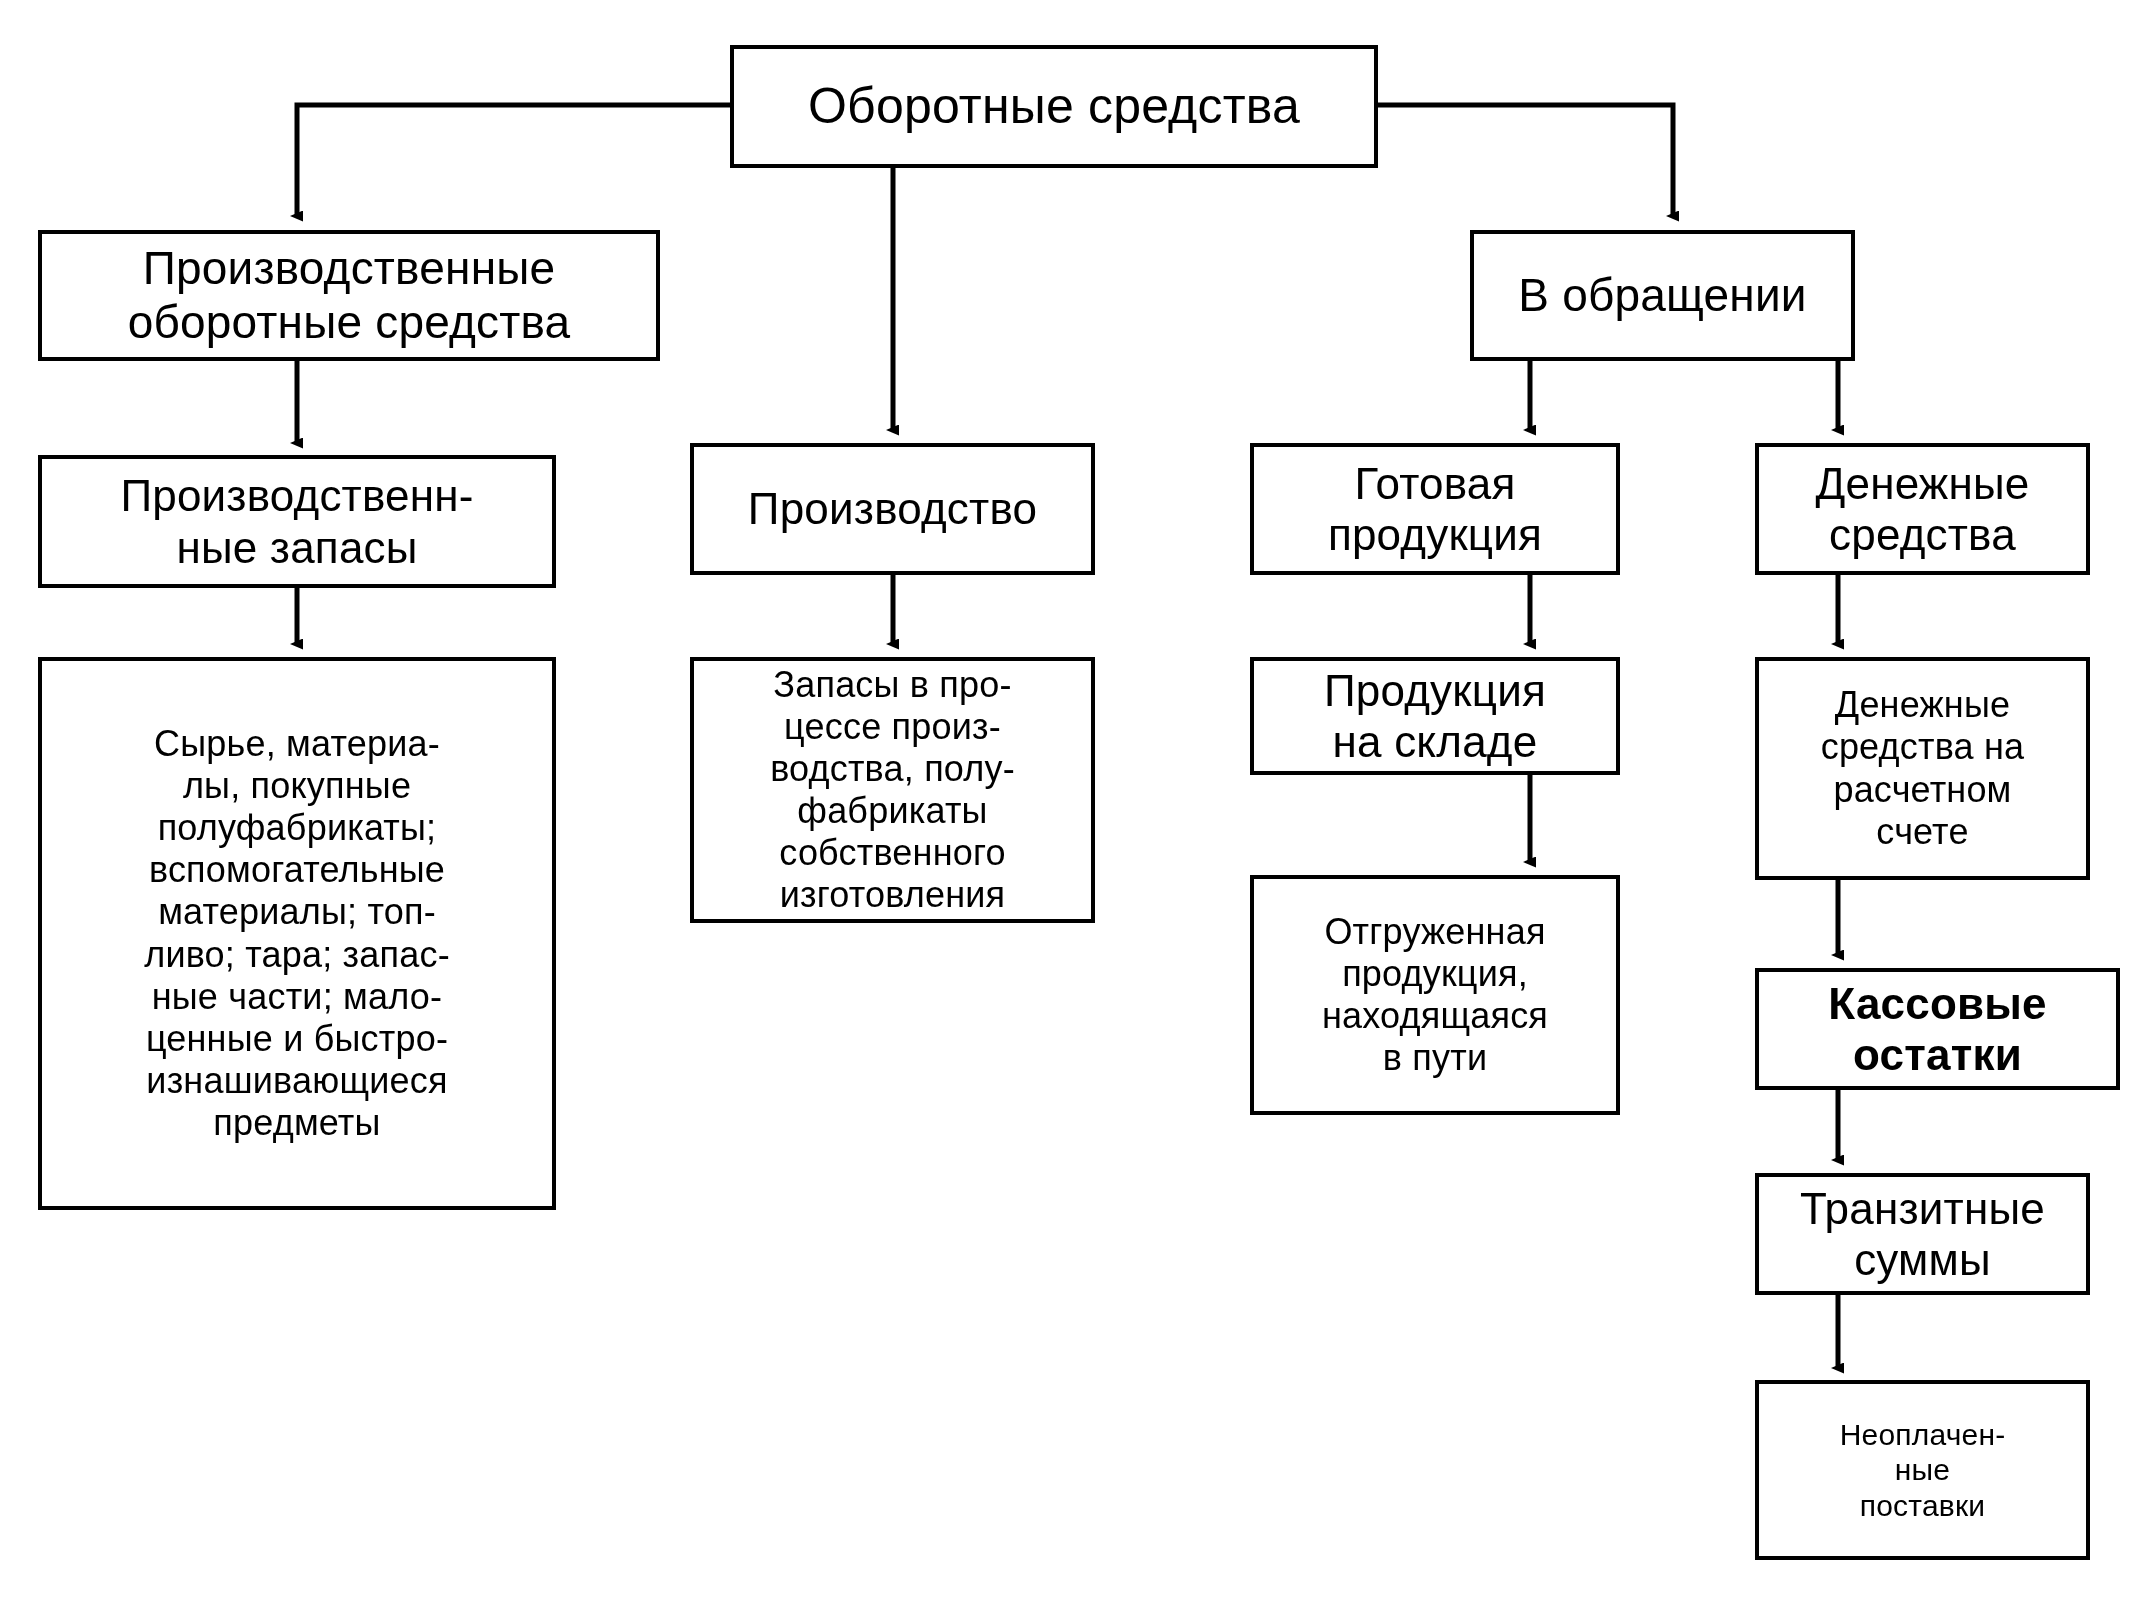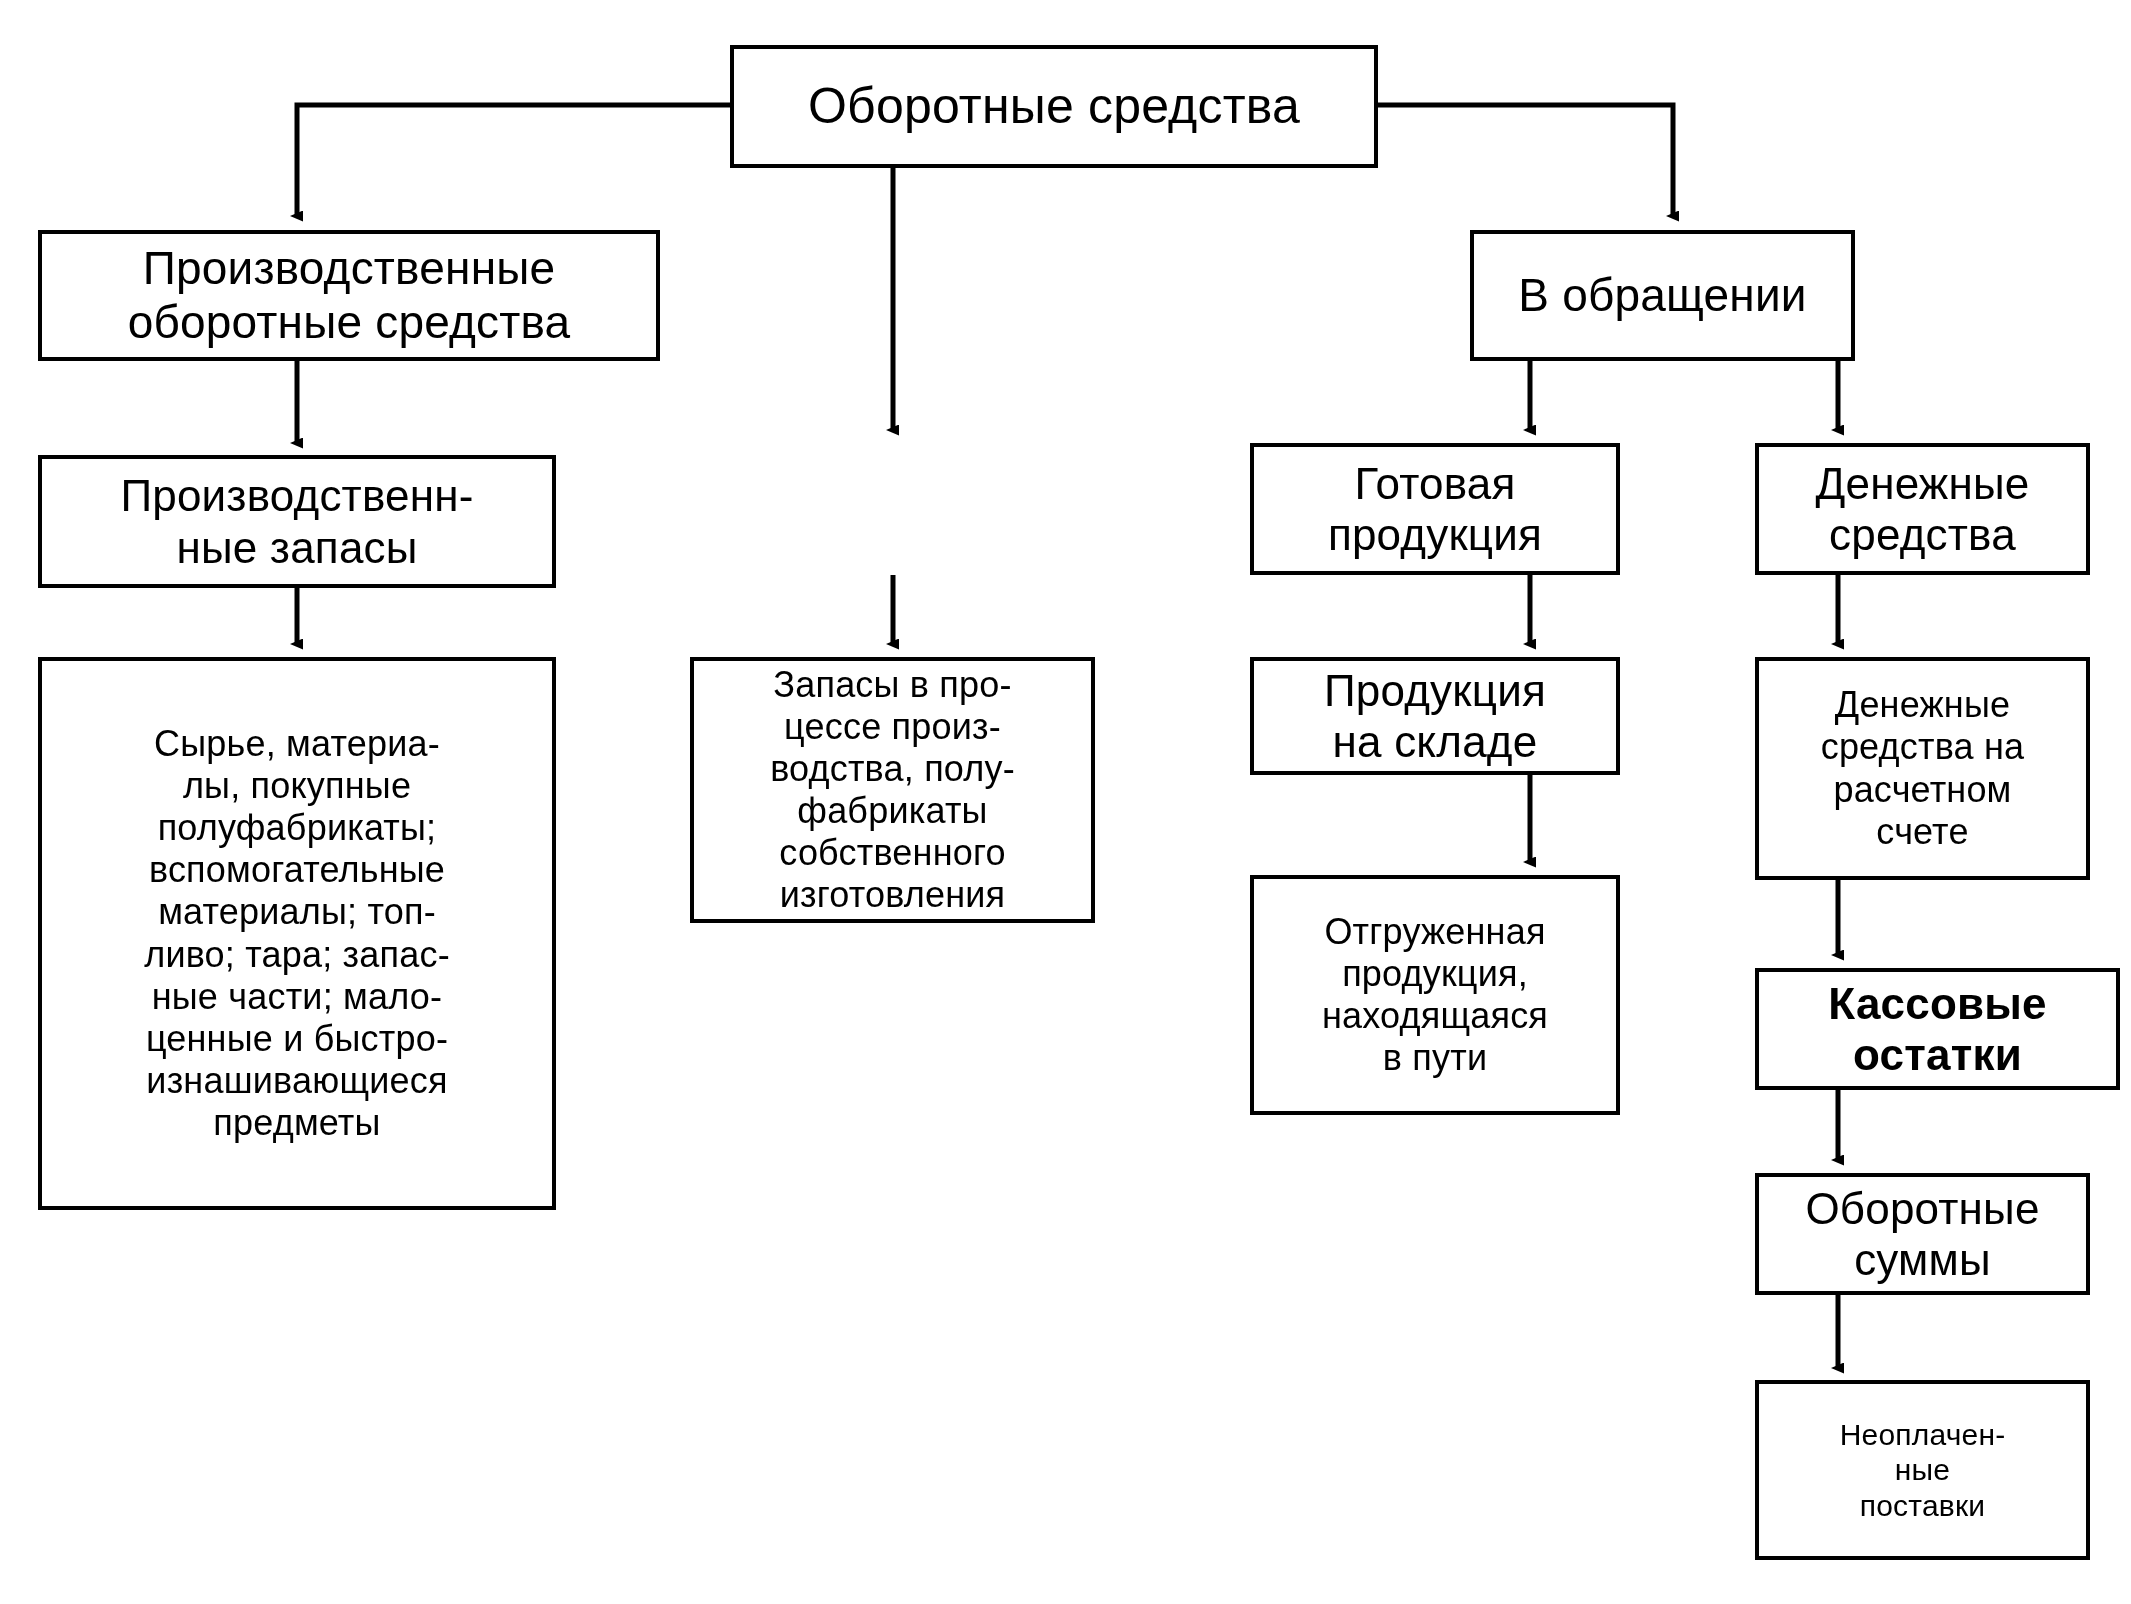--- a/index.html
+++ b/index.html
@@ -102,20 +102,23 @@
 полуфабрикаты;
 вспомогательные
 материалы; топ-
 ливо; тара; запас-
 ные части; мало-
 ценные и  быстро-
 изнашивающиеся
 предметы</span>
   </div>
 
+  <div class="node t-lvl2" style="left:690px; top:443px; width:405px; height:132px;">
+    <span>Производство</span>
+  </div>
 
   <div class="node t-body" style="left:690px; top:657px; width:405px; height:266px;">
     <span>Запасы в про-
 цессе произ-
 водства, полу-
 фабрикаты
 собственного
 изготовления</span>
   </div>
 
@@ -151,21 +154,21 @@
 расчетном
 счете</span>
   </div>
 
   <div class="node t-lvl2" style="left:1755px; top:968px; width:365px; height:122px;font-weight:bold;">
     <span>Кассовые
 остатки</span>
   </div>
 
   <div class="node t-lvl2" style="left:1755px; top:1173px; width:335px; height:122px;">
-    <span>Оборотные
+    <span>Транзитные
 суммы</span>
   </div>
 
   <div class="node t-small" style="left:1755px; top:1380px; width:335px; height:180px;">
     <span>Неоплачен-
 ные
 поставки</span>
   </div>
 
 </div>

